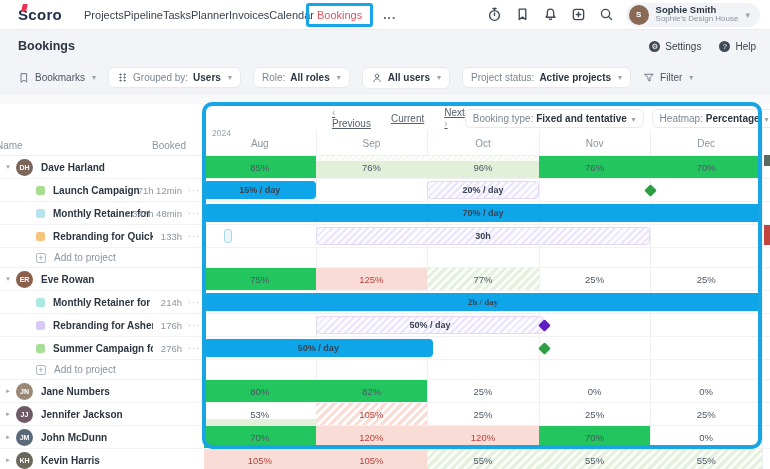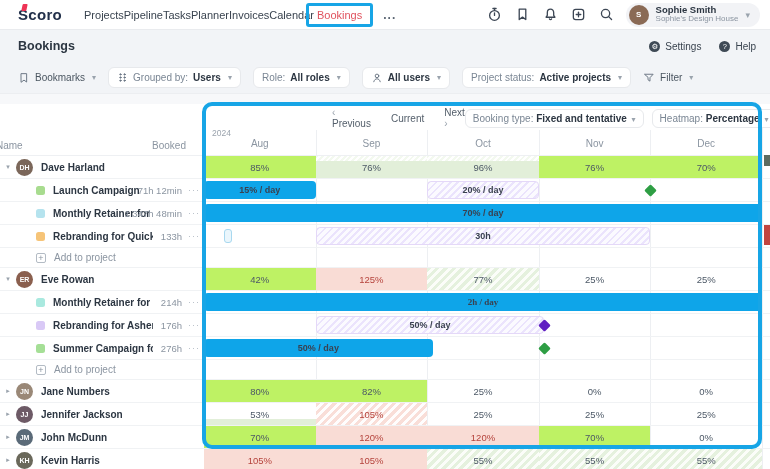--- a/index.html
+++ b/index.html
@@ -35,21 +35,21 @@
 
   .toolbar { position:absolute; left:0; top:62px; width:770px; height:32px; background:#f2f4f7; display:flex; align-items:center; gap:12px; padding:0 18px; border-bottom:1px solid #eceef1; }
   .tbtn { display:flex; align-items:center; gap:5px; font-size:10px; color:#4a5560; cursor:pointer; white-space:nowrap; }
   .pill { background:#fff; border:1px solid #e7e9ec; border-radius:6px; padding:4px 8px; }
   .tbtn b { color:#2c3642; }
   .muted { color:#7a8694; }
   .caret { color:#9aa3ad; font-size:8px; margin-left:2px; }
 
   
   .grid-controls { position:absolute; left:204px; top:106px; width:556px; height:24px; display:flex; align-items:center; z-index:5; background:#fff; }
-  .nav-period { display:flex; align-items:center; gap:20px; margin-left:128px; font-size:10px; color:#55606c; }
+  .nav-period { display:flex; align-items:center; gap:20px; margin-left:128px; font-size:10px; color:#55606c;text-decoration:underline; }
   .nav-period .arrow { color:#9aa3ad; }
   .gc-pills { margin-left:auto; display:flex; align-items:center; gap:8px; }
   .gc-pill { background:#fff; border:1px solid #e7e9ec; border-radius:6px; padding:3px 7px; font-size:10px; color:#7a8694; white-space:nowrap; }
   .gc-pill b { color:#2c3642; }
 
   .year-label { position:absolute; left:212px; top:128px; font-size:8.5px; color:#9aa3ad; z-index:4; }
   .months { position:absolute; left:0; top:138px; height:18px; z-index:4; width:770px; border-bottom:0; }
   .month-label { position:absolute; top:0; text-align:center; font-size:10px; color:#8b95a1; }
   .cols-sep { position:absolute; top:128px; width:1px; background:#edeff2; z-index:1; }
   .months-border { position:absolute; left:0; top:155px; width:770px; height:1px; background:#eef0f3; z-index:2; }
@@ -66,21 +66,21 @@
   .swatch { width:9px; height:9px; border-radius:2.5px; flex:none; margin:0 8px 0 36px; }
   .pname { font-size:10px; font-weight:bold; color:#2c3642; white-space:nowrap; overflow:hidden; max-width:100px; }
   .booked { position:absolute; right:22px; font-size:9.5px; color:#8b95a1; }
   .dots { position:absolute; right:4px; font-size:9px; color:#b3bbc4; letter-spacing:1px; }
   .plusbox { width:10px; height:10px; border:1px solid #b3bbc4; border-radius:2px; color:#8b95a1; font-size:9px; line-height:8px; text-align:center; flex:none; margin:0 8px 0 36px; }
   .addlabel { font-size:10px; color:#8b95a1; }
 
   
   .cell { position:absolute; top:0; height:100%; display:flex; align-items:center; justify-content:center; font-size:9.5px; color:#4c5866; }
   .cell.hot { color:#b5433c; }
-  .bg-g  { background:#bef264; }
+  .bg-g  { background:#22c55e; }
   .bg-gt { background:#e2efd9; }
   .bg-gt::before { content:""; position:absolute; left:0; top:0; right:0; height:5px;
                    background:repeating-linear-gradient(135deg,#f3f9ef 0 2px,#ffffff 2px 4px); }
   .bg-r  { background:#f9dcd5; }
   .bg-gh { background:repeating-linear-gradient(135deg,#e5f1de 0 3px,#fbfdf9 3px 6px); }
   .bg-rh { background:repeating-linear-gradient(135deg,#f9ded8 0 3px,#fffdfd 3px 6px); }
   .bg-w  { background:transparent; }
   .bg-gb { background:linear-gradient(to bottom,#ffffff 72%,#e2efd9 72%); }
 
   
@@ -308,21 +308,21 @@
           <div class="dots">···</div>
         </div>
       </div>
       <div class="row" style="top: 248px; height: 20px;">
         <div class="row-left">
           <div class="plusbox">+</div>
           <div class="addlabel">Add to project</div>
         </div>
       </div>
       <div class="row" style="top: 268px; height: 23px;">
-        <div class="cell bg-g" style="left: 204px; width: 111.6px;">42%</div>
+        <div class="cell bg-g" style="left: 204px; width: 111.6px;">75%</div>
         <div class="cell bg-r hot" style="left: 315.6px; width: 111.6px;">125%</div>
         <div class="cell bg-gh" style="left: 427.2px; width: 111.6px;">77%</div>
         <div class="cell bg-w" style="left: 538.8px; width: 111.6px;">25%</div>
         <div class="cell bg-w" style="left: 650.4px; width: 111.6px;">25%</div>
         <div class="row-left">
           <div class="tw-chev">▾</div>
           <div class="uavatar" style="background: rgb(138, 95, 78);">ER</div>
           <div class="uname">Eve Rowan</div>
         </div>
       </div>

